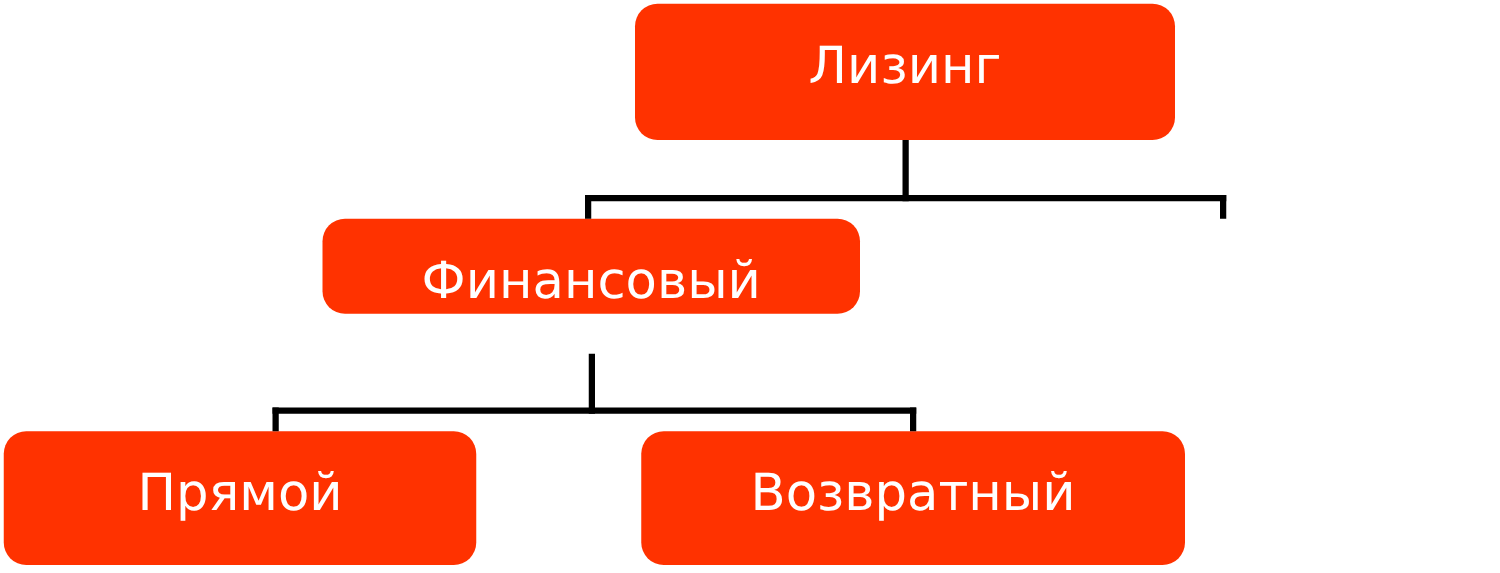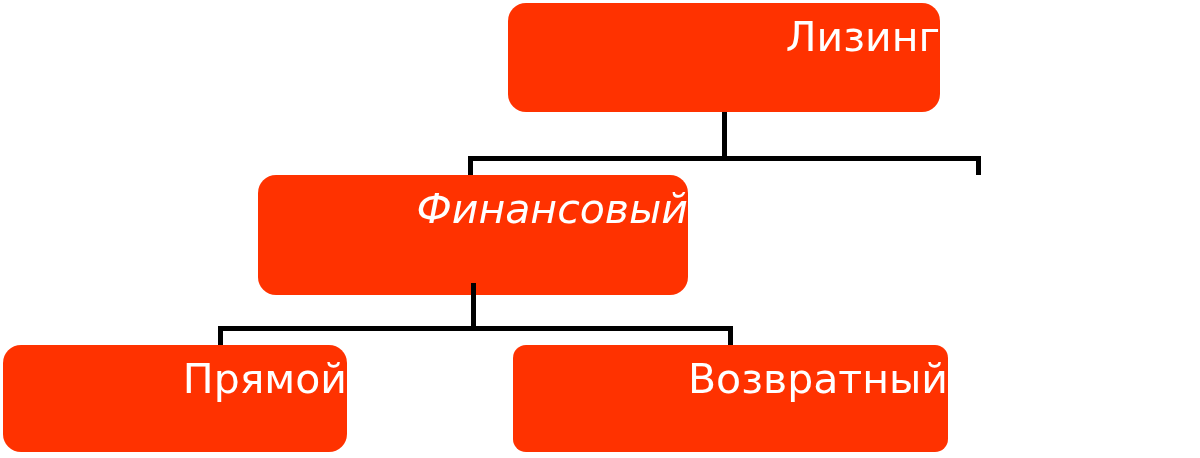--- a/index.html
+++ b/index.html
@@ -14,31 +14,31 @@
     background: var(--bg, #ffffff);
     overflow: hidden;
     font-family: "DejaVu Sans", "Liberation Sans", sans-serif;
   }
   .node {
     position: absolute;
     box-sizing: border-box;
     background: var(--node-fill, #ff3200);
     color: var(--node-text, #ffffff);
     border-radius: 18px;
-    text-align: right;
+    text-align: center;
     font-size: 41px;
     line-height: 1.2;
-    padding-top: 10px;
+    padding-top: 25px;
     white-space: nowrap;
   }
   .node.root        { left: 508px; top: 3px;   width: 432px; height: 109px; }
-  .node.financial   { left: 258px; top: 175px; width: 430px; height: 120px; font-style: italic; }
+  .node.financial   { left: 258px; top: 175px; width: 430px; height: 76px; }
   .node.operational { left: 763px; top: 175px; width: 430px; height: 108px; }
-  .node.direct      { left: 3px;   top: 345px; width: 344px; height: 107px; }
-  .node.leaseback   { left: 513px; top: 345px; width: 435px; height: 107px; border-radius: 13px; }
+  .node.direct      { left: 3px;   top: 345px; width: 378px; height: 107px; }
+  .node.leaseback   { left: 513px; top: 345px; width: 435px; height: 107px; }
 
   .line {
     position: absolute;
     background: var(--line, #000000);
   }
   
   .stem-root       { left: 722px; top: 112px; width: 5px;   height: 49px; }
   .crossbar-root   { left: 468px; top: 156px; width: 513px; height: 5px;  }
   .drop-root-left  { left: 468px; top: 156px; width: 5px;   height: 19px; }
   .drop-root-right { left: 976px; top: 156px; width: 5px;   height: 19px; }

